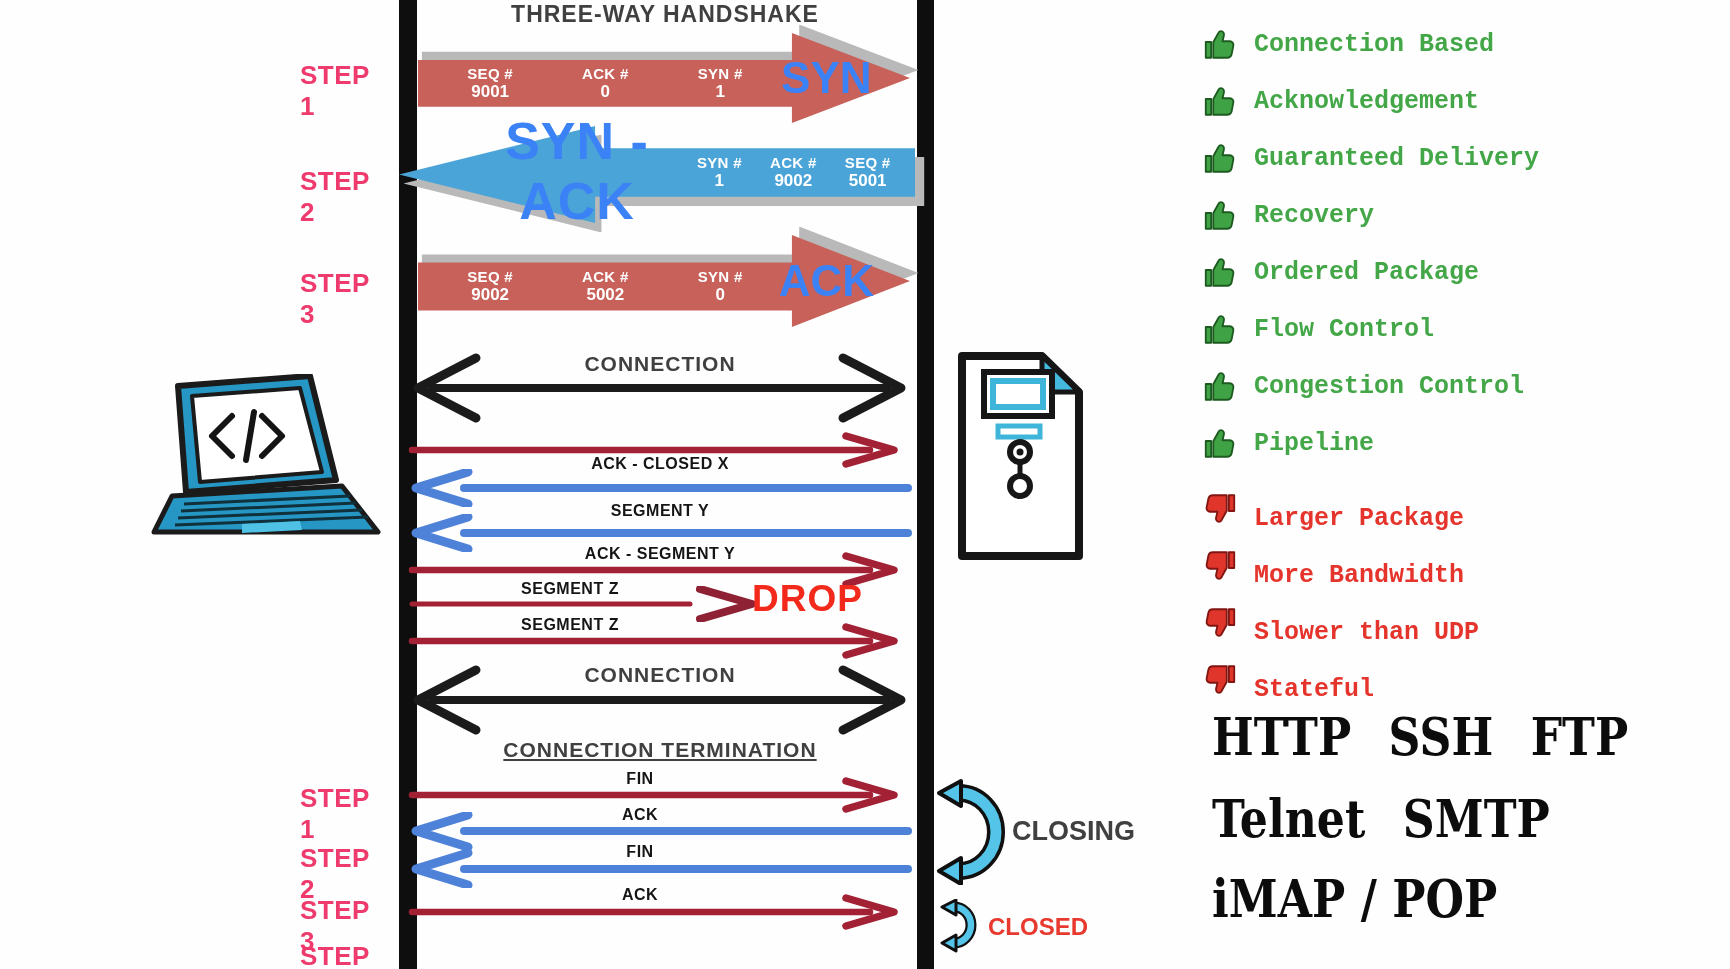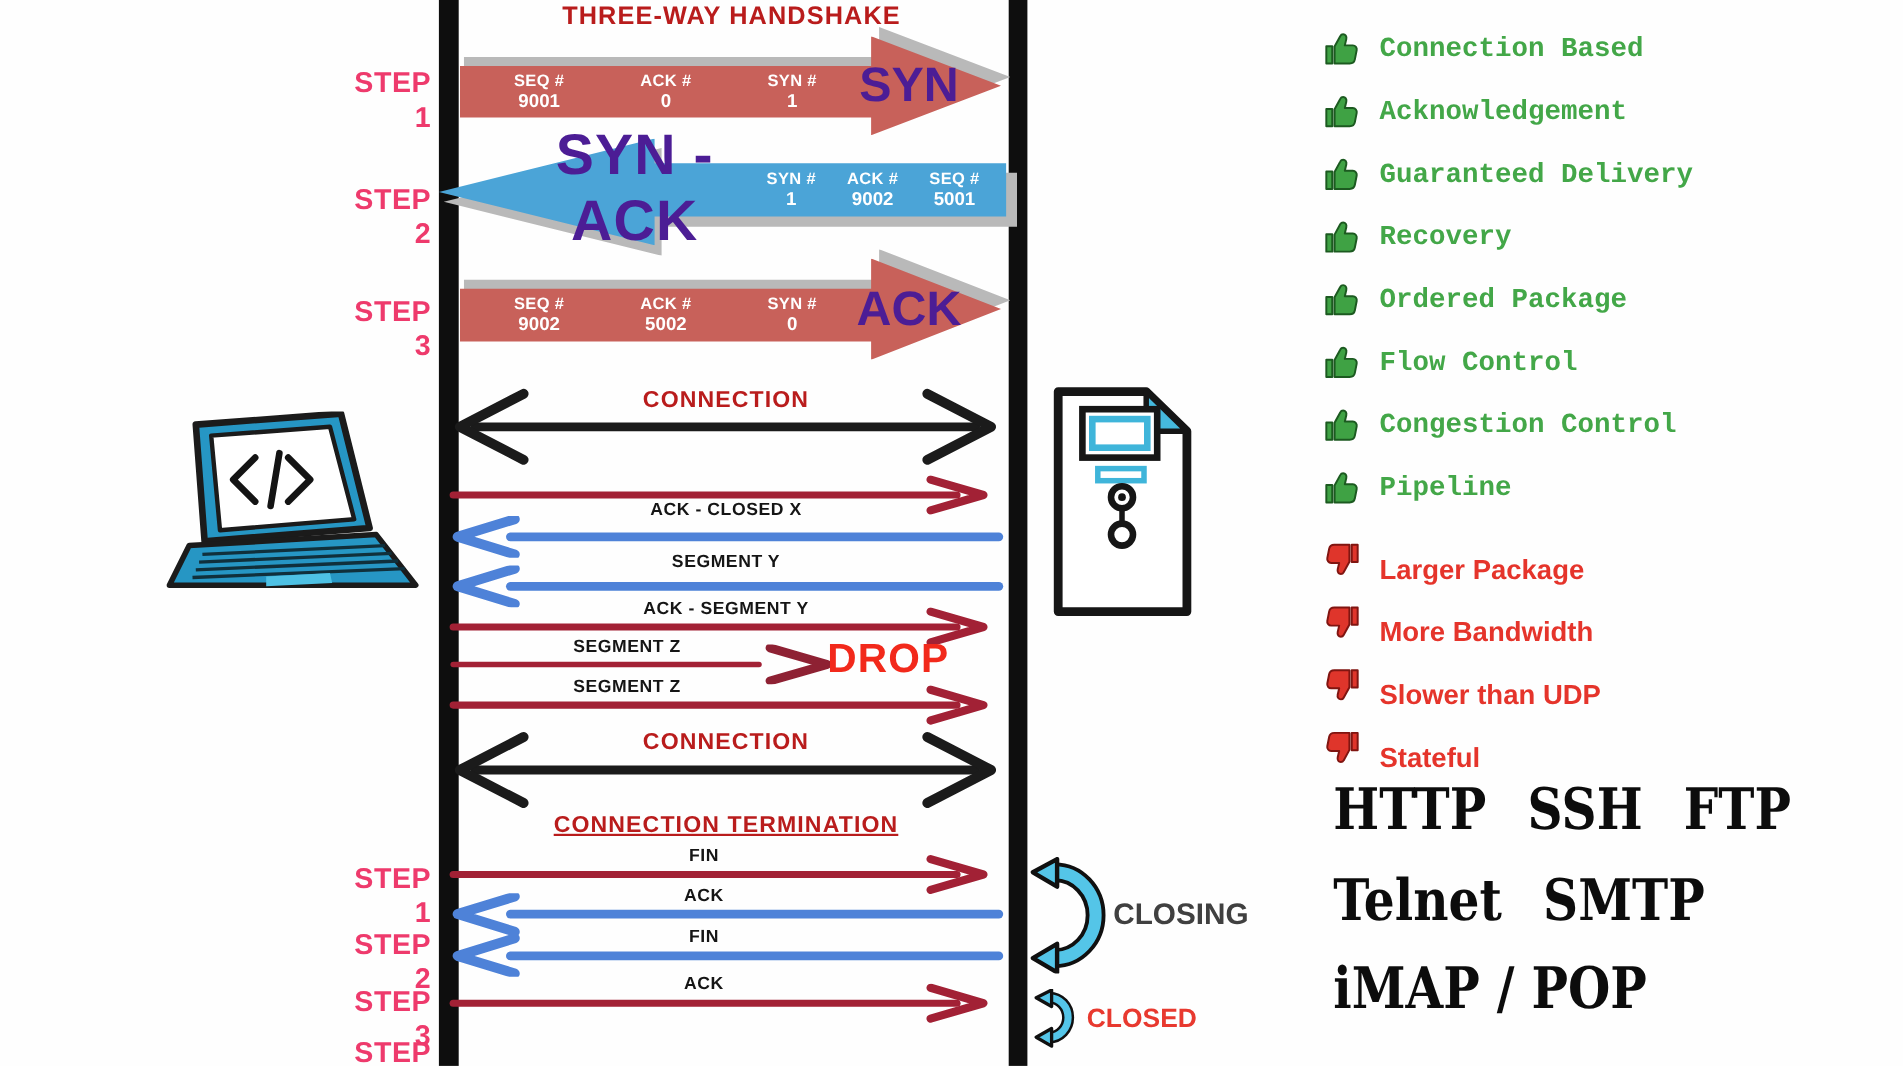--- a/index.html
+++ b/index.html
@@ -2,57 +2,57 @@
 <html><head>
 <meta charset="utf-8">
 <style>
   html,body{margin:0;padding:0;background:#ffffff;}
   .canvas{position:relative;width:1730px;height:969px;background:#fefefe;overflow:hidden;
           font-family:"Liberation Sans",sans-serif;}
   .vbar{position:absolute;top:0;height:969px;background:#0e0e0e;}
   .vbar.left{left:399px;width:18px;}
   .vbar.right{left:917px;width:17px;}
 
-  .ptitle{position:absolute;color:#b91c1c;font-weight:800;text-align:center;letter-spacing:1px;}
-  .steplbl{position:absolute;left:300px;width:92px;text-align:right;color:#ee3a6c;
+  .ptitle{position:absolute;color:#404040;font-weight:800;text-align:center;letter-spacing:1px;}
+  .steplbl{position:absolute;left:300px;width:92px;text-align:left;color:#ee3a6c;
            font-weight:800;font-size:26px;letter-spacing:.5px;}
   .lbl{position:absolute;color:#151515;font-weight:700;font-size:16px;text-align:center;letter-spacing:.5px;}
 
   
   .barrow{position:absolute;}
   .clipR{clip-path:polygon(0 30%,76% 30%,76% 0,100% 50%,76% 100%,76% 82%,0 82%);}
   .clipL{clip-path:polygon(0 50%,38% 0,38% 23%,100% 23%,100% 73%,38% 73%,38% 100%);}
   .ashadow,.afill{position:absolute;inset:0;}
   .ashadow{background:#b9b9b9;}
   .shadow-up{transform:translate(6px,-8px) scale(1.01);}
   .shadow-dn{transform:translate(7px,9px) scale(1.01);}
   .fill-red{background:#c8615a;}
   .fill-blue{background:#4ba4d7;}
   .fields{position:absolute;display:flex;justify-content:space-around;align-items:center;}
   .fieldsR{left:3%;top:30%;height:52%;width:70%;}
   .fieldsL{left:55%;top:23%;height:50%;width:43%;}
   .field{text-align:center;color:#fff;}
   .field .k{font-size:15px;font-weight:700;letter-spacing:.3px;}
   .field .v{font-size:17px;font-weight:700;}
-  .bigtxt{position:absolute;color:#4c1d95;font-weight:800;text-align:center;}
+  .bigtxt{position:absolute;color:#3b82f6;font-weight:800;text-align:center;}
   .bigR{left:70%;width:26%;top:50%;transform:translateY(-50%);font-size:44px;}
   .bigL{left:10%;width:49%;top:46%;transform:translateY(-50%);font-size:52px;letter-spacing:1px;}
 
   .flow{position:absolute;left:402px;width:515px;}
   .droptxt{position:absolute;left:752px;top:578px;font-size:37px;font-weight:800;
            color:#f2291b;letter-spacing:1px;}
   .closingtxt{position:absolute;left:1012px;top:816px;font-size:27px;font-weight:800;color:#404040;}
   .closedtxt{position:absolute;left:988px;top:913px;font-size:24px;font-weight:800;color:#e8392f;}
 
   
   .list{position:absolute;left:1202px;display:flex;flex-direction:column;}
   .lrow{display:flex;align-items:center;gap:16px;height:57px;}
   .lrow svg{width:36px;height:36px;flex:0 0 36px;}
   .protext{font-family:"Liberation Mono",monospace;font-weight:700;font-size:25px;color:#43a748;white-space:nowrap;}
-  .context{font-family:Liberation Sans, sans-serif;font-weight:700;font-size:25px;color:#e5342b;white-space:nowrap;margin-top:21px;}
+  .context{font-family:Liberation Mono, monospace;font-weight:700;font-size:25px;color:#e5342b;white-space:nowrap;margin-top:21px;}
   .proto{position:absolute;left:1212px;color:#0c0c0c;font-family:"DejaVu Serif",serif;
          font-weight:bold;font-size:52px;transform:scaleX(.85);transform-origin:left;white-space:nowrap;}
   .proto span{margin-right:44px;}
   .icon-abs{position:absolute;}
 </style>
 </head>
 <body>
 
 <div class="canvas">
 

